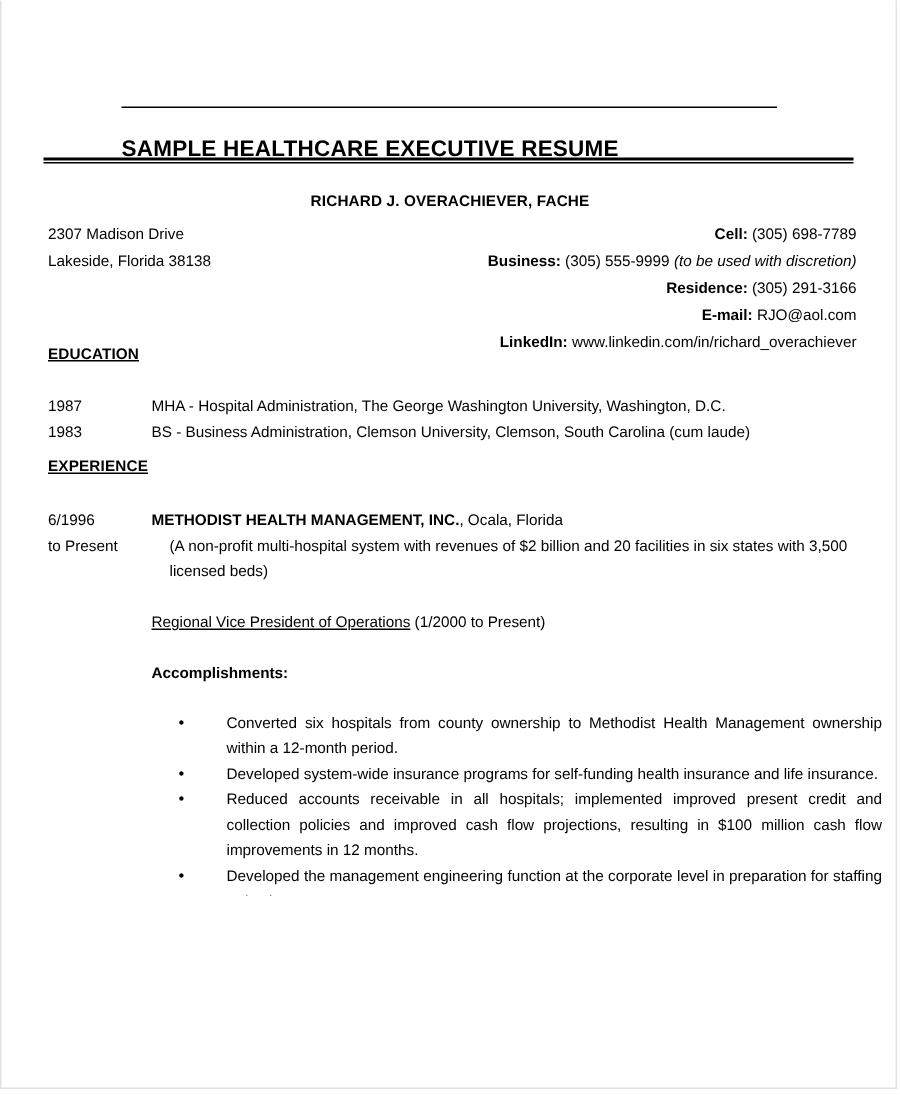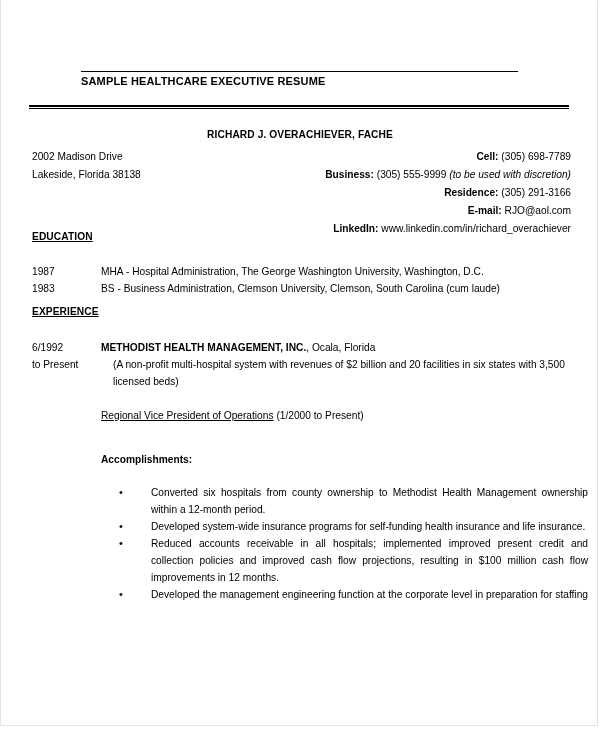--- a/index.html
+++ b/index.html
@@ -50,22 +50,22 @@
     width: 540px;
     height: 4px;
     border-top: 2.4px solid #000;
     border-bottom: 1px solid #000;
     box-sizing: border-box;
   }
 
   .doc-title {
     position: absolute;
     left: 80px;
-    top: 74px;
-    font-size: 11px;
+    top: 90px;
+    font-size: 15px;
     font-weight: bold;
     letter-spacing: 0.15px;
     white-space: nowrap;
   }
 
   
   .person-name {
     position: absolute;
     left: 0;
     top: 128px;
@@ -170,21 +170,21 @@
     text-decoration: underline;
   }
   .resp {
     margin-top: 17px;
     line-height: 17px;
     text-align: justify;
     width: 471px;
   }
   .resp b { font-weight: bold; }
   .accomp-label {
-    margin-top: 27px;
+    margin-top: 17px;
     line-height: 17px;
     font-weight: bold;
   }
 
   ul.bullets {
     list-style: none;
     margin: 16px;
     padding: 0;
     width: 471px;
   }
@@ -217,21 +217,21 @@
     <div class="rule-top"></div>
 
     <div class="doc-title">SAMPLE HEALTHCARE EXECUTIVE RESUME</div>
 
     <div class="rule-double"></div>
 
     <div class="person-name">RICHARD J. OVERACHIEVER, FACHE</div>
 
     <div class="contact">
       <div class="contact-row">
-        <span class="addr">2002 Madison Drive</span>
+        <span class="addr">2307 Madison Drive</span>
         <span class="cinfo"><b>Cell:</b> <span>(305) 698-7789</span></span>
       </div>
       <div class="contact-row">
         <span class="addr">Lakeside, Florida 38138</span>
         <span class="cinfo"><b>Business:</b> <span>(305) 555-9999</span> <i>(to be used with discretion)</i></span>
       </div>
       <div class="contact-row">
         <span class="cinfo"><b>Residence:</b> <span>(305) 291-3166</span></span>
       </div>
       <div class="contact-row">
@@ -248,21 +248,21 @@
       <span class="edu-year">1987</span><span>MHA - Hospital Administration, The George Washington University, Washington, D.C.</span>
     </div>
     <div class="edu-row" style="top:279px;">
       <span class="edu-year">1983</span><span>BS - Business Administration, Clemson University, Clemson, South Carolina (cum laude)</span>
     </div>
 
     <div class="section-heading" id="exp-heading">EXPERIENCE</div>
 
     <div class="exp-block">
       <div class="exp-dates">
-        <div>6/1992</div>
+        <div>6/1996</div>
         <div>to Present</div>
       </div>
 
       <div class="exp-body">
         <div class="company-line"><b>METHODIST HEALTH MANAGEMENT, INC.</b><span>, Ocala, Florida</span></div>
 
         <div class="company-desc">(A non-profit multi-hospital system with revenues of $2 billion and 20 facilities in six states with 3,500 licensed beds)</div>
 
         <div class="job-title"><u>Regional Vice President of Operations</u> <span>(1/2000 to Present)</span></div>
 

